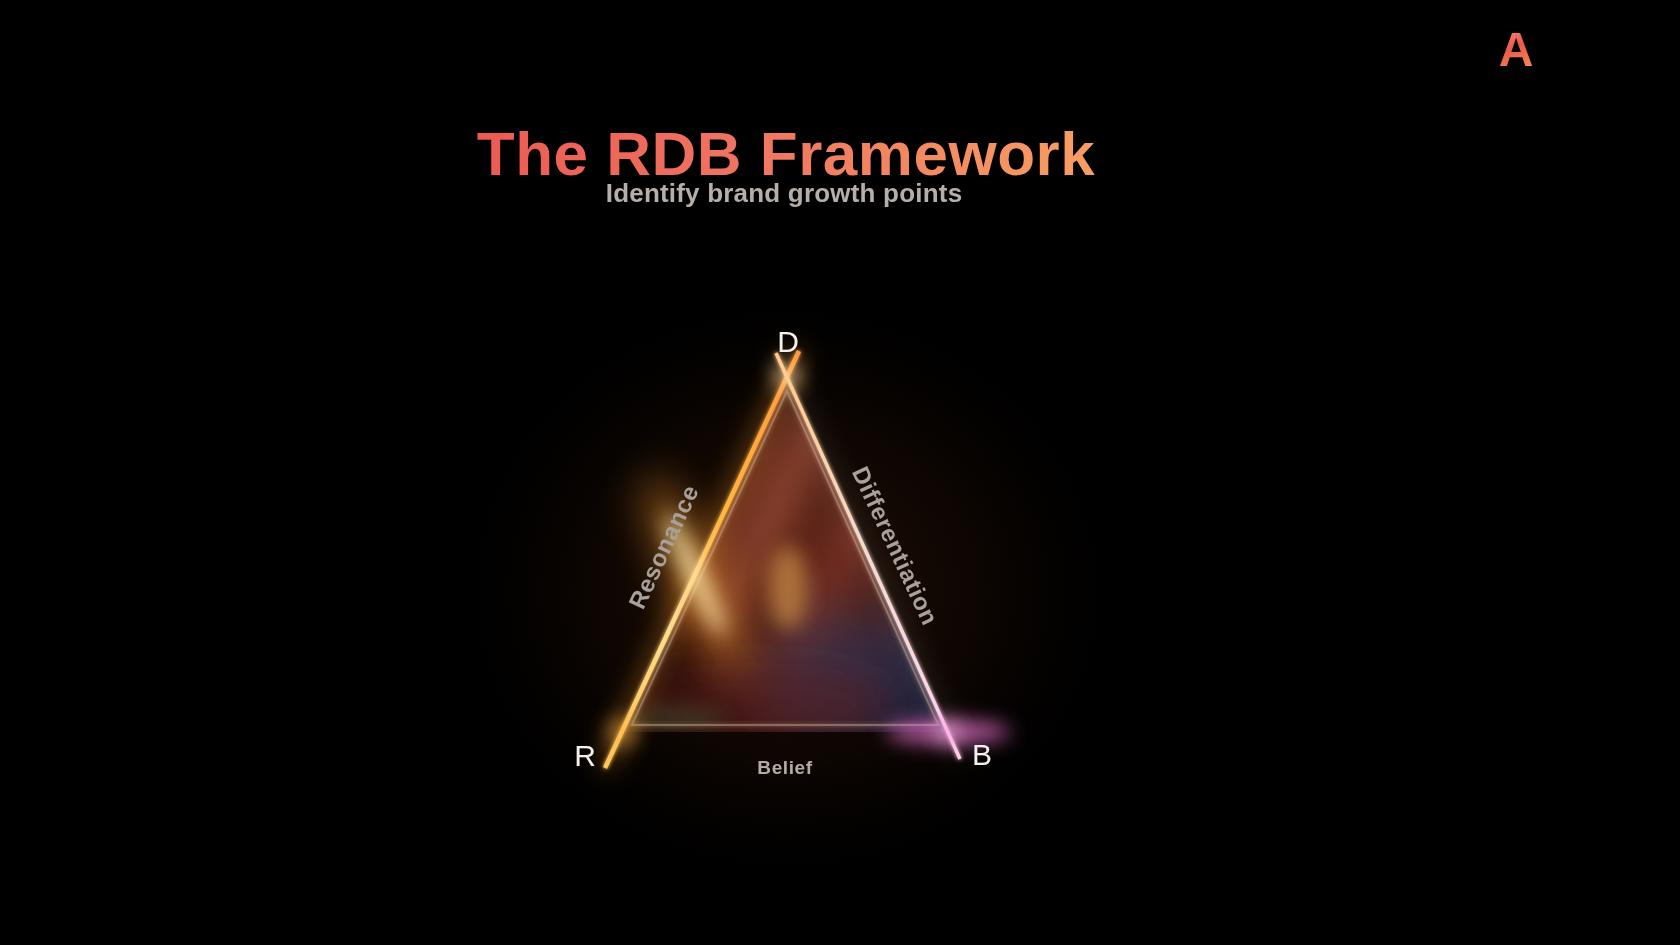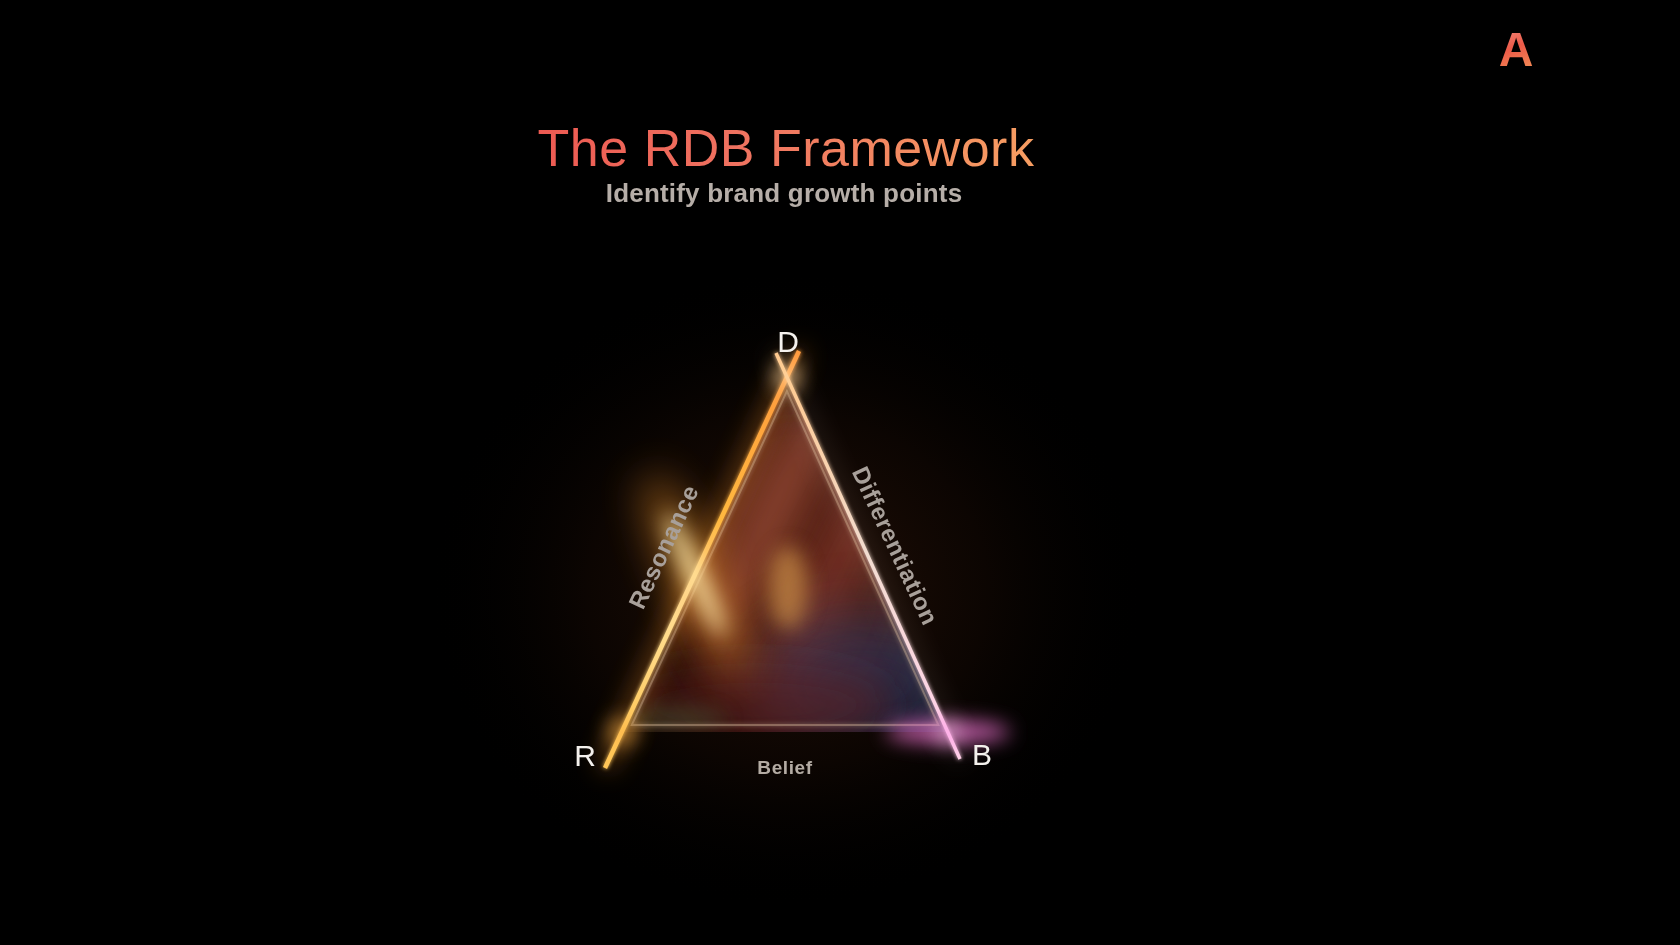--- a/index.html
+++ b/index.html
@@ -15,22 +15,22 @@
     background: #000000;
     overflow: hidden;
   }
 
   
   .title {
     position: absolute;
     left: 786px;
     top: 118px;
     transform: translateX(-50%);
-    font-size: 52px;
-    font-weight: 400;
+    font-size: 62px;
+    font-weight: 700;
     letter-spacing: 0.5px;
     white-space: nowrap;
     color: #f0795c;
     background: linear-gradient(90deg, #ed5a52 0%, #ef7260 40%, #f79e62 100%);
     -webkit-background-clip: text;
     background-clip: text;
     -webkit-text-fill-color: transparent;
   }
   .subtitle {
     position: absolute;

